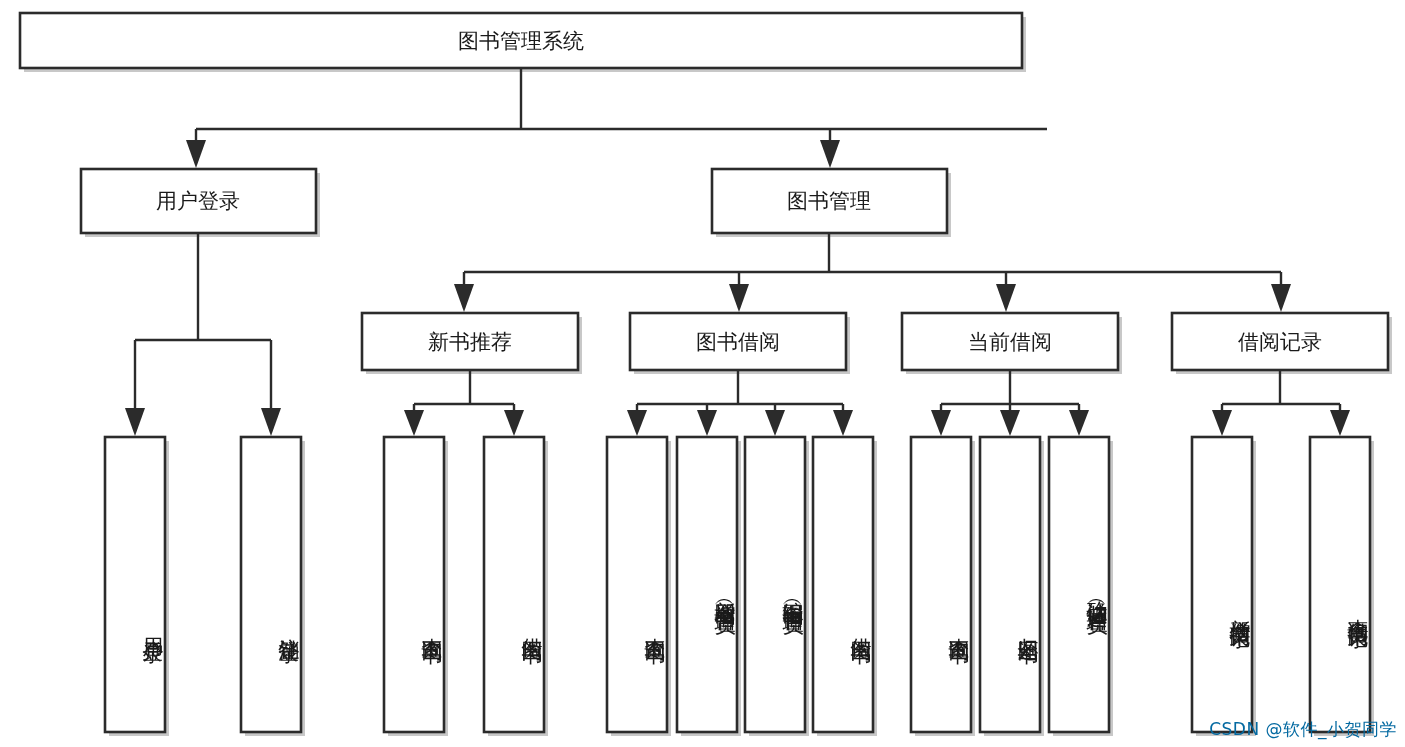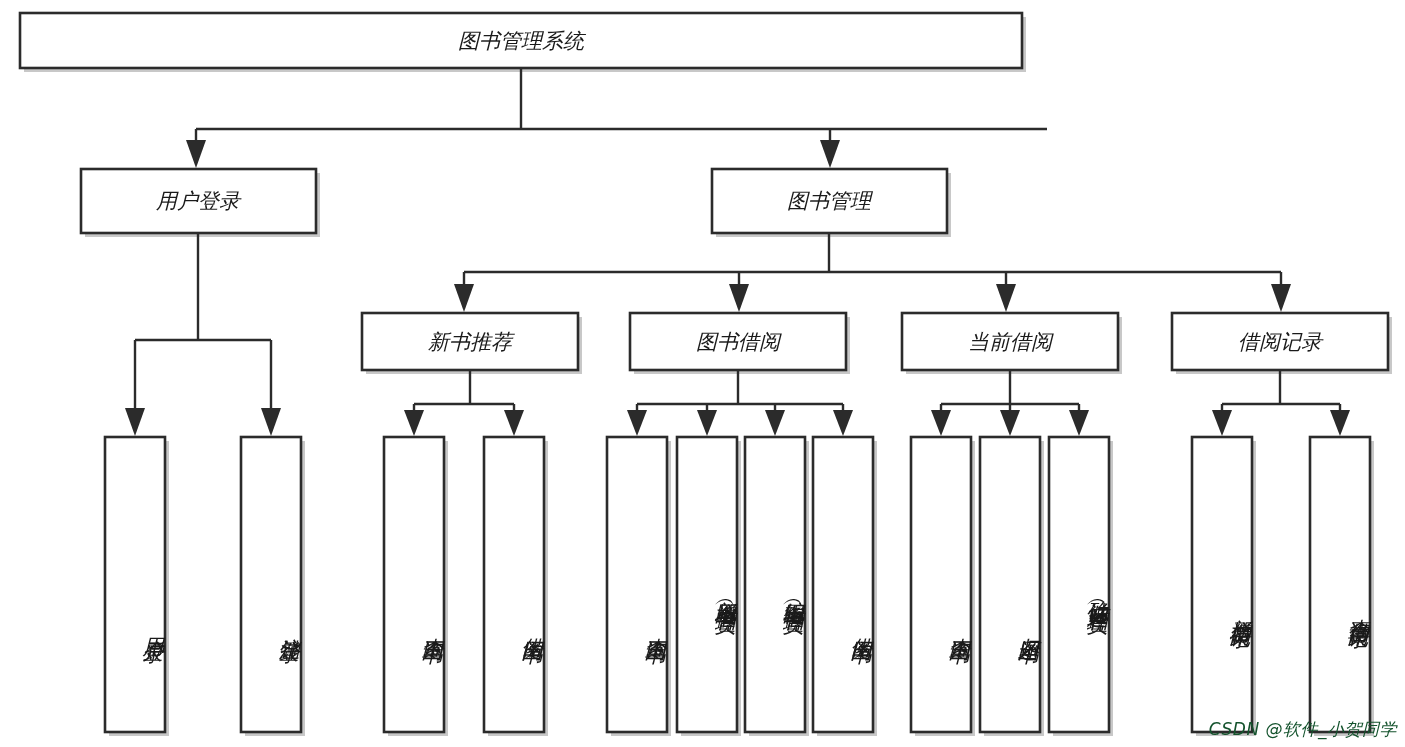--- a/index.html
+++ b/index.html
@@ -12,21 +12,20 @@
     width: 1405px;
     height: 747px;
     font-family: "DejaVu Sans", "Liberation Sans", sans-serif;
     overflow: hidden;
     position: relative;
   }
   #diagram-root {
     position: relative;
     width: 1405px;
     height: 747px;
-    font-style: italic;
   }
   svg#flow {
     position: absolute;
     left: 0;
     top: 0;
     width: 1405px;
     height: 747px;
     display: block;
   }
   .node-box {
@@ -69,21 +68,21 @@
     justify-content: center;
     white-space: nowrap;
     pointer-events: none;
   }
   .watermark {
     position: absolute;
     right: 8px;
     bottom: 6px;
     font-family: "DejaVu Sans", "Liberation Sans", sans-serif;
     font-size: 17px;
-    color: #14532d;
+    color: #0369a1;
     letter-spacing: 0.5px;
     white-space: nowrap;
   }
 </style>
 </head>
 <body>
 
 <div id="diagram-root">
 
   <svg id="flow" viewBox="0 0 1405 747" xmlns="http://www.w3.org/2000/svg">

